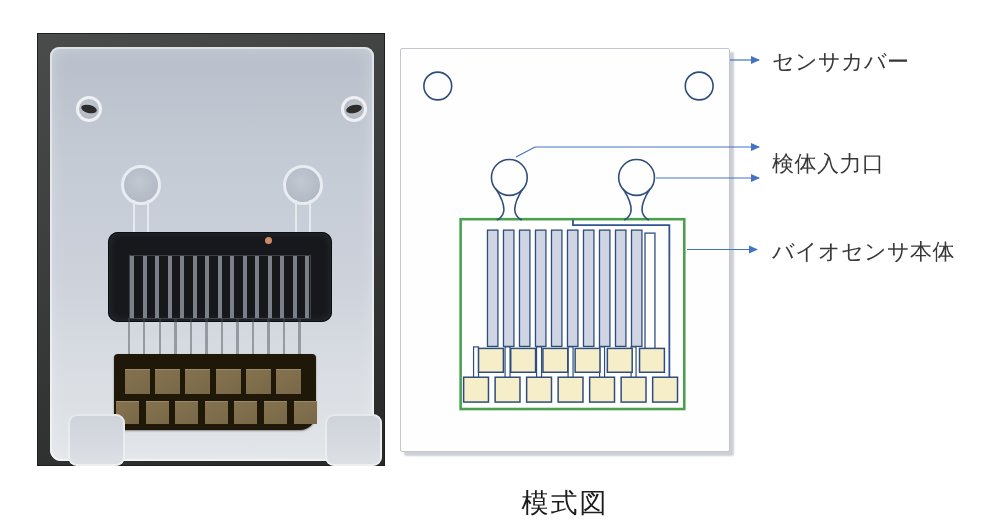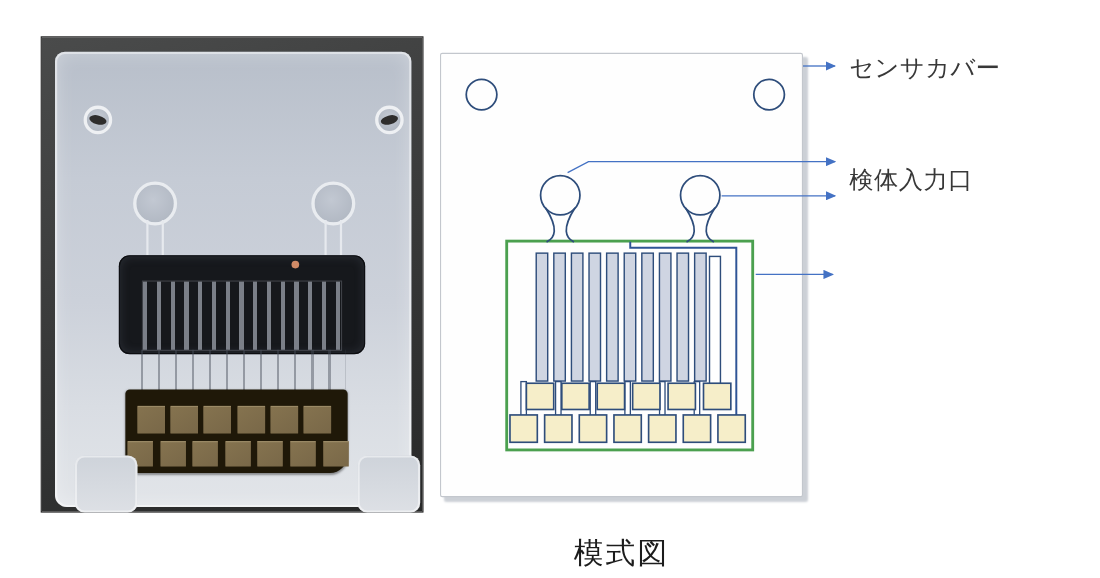--- a/index.html
+++ b/index.html
@@ -165,15 +165,16 @@
       </marker>
     </defs>
     <path class="lead" d="M730,60 H759" marker-end="url(#ah)"></path>
     <path class="lead" d="M516,157 L535,147 H759" marker-end="url(#ah)"></path>
     <path class="lead" d="M656,178 H759" marker-end="url(#ah)"></path>
     <path class="lead" d="M687,249.5 H757" marker-end="url(#ah)"></path>
   </svg>
 
   <div class="label lbl-cover">センサカバー</div>
   <div class="label lbl-inlet">検体入力口</div>
+  <div class="label lbl-body">バイオセンサ本体</div>
 
   <div class="caption">模式図</div>
 </div>
 
 </body></html>

